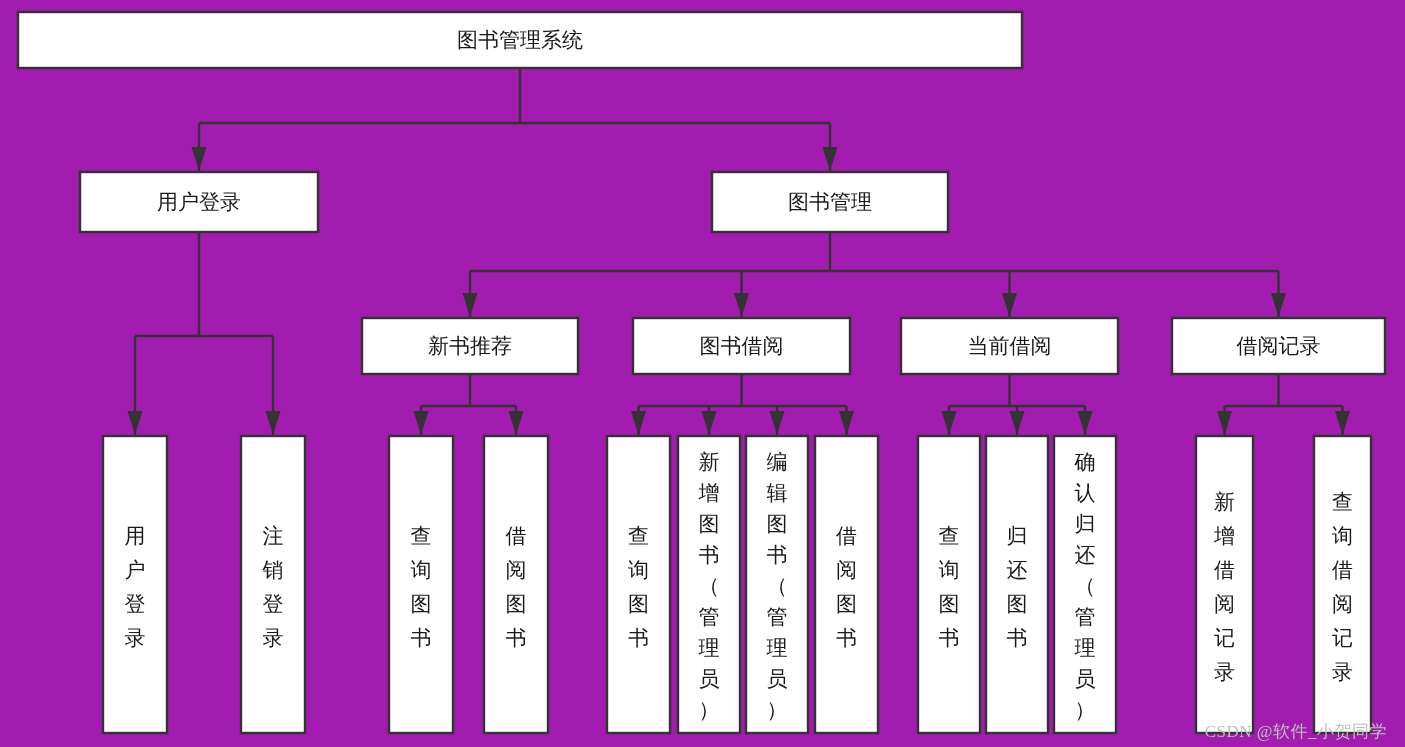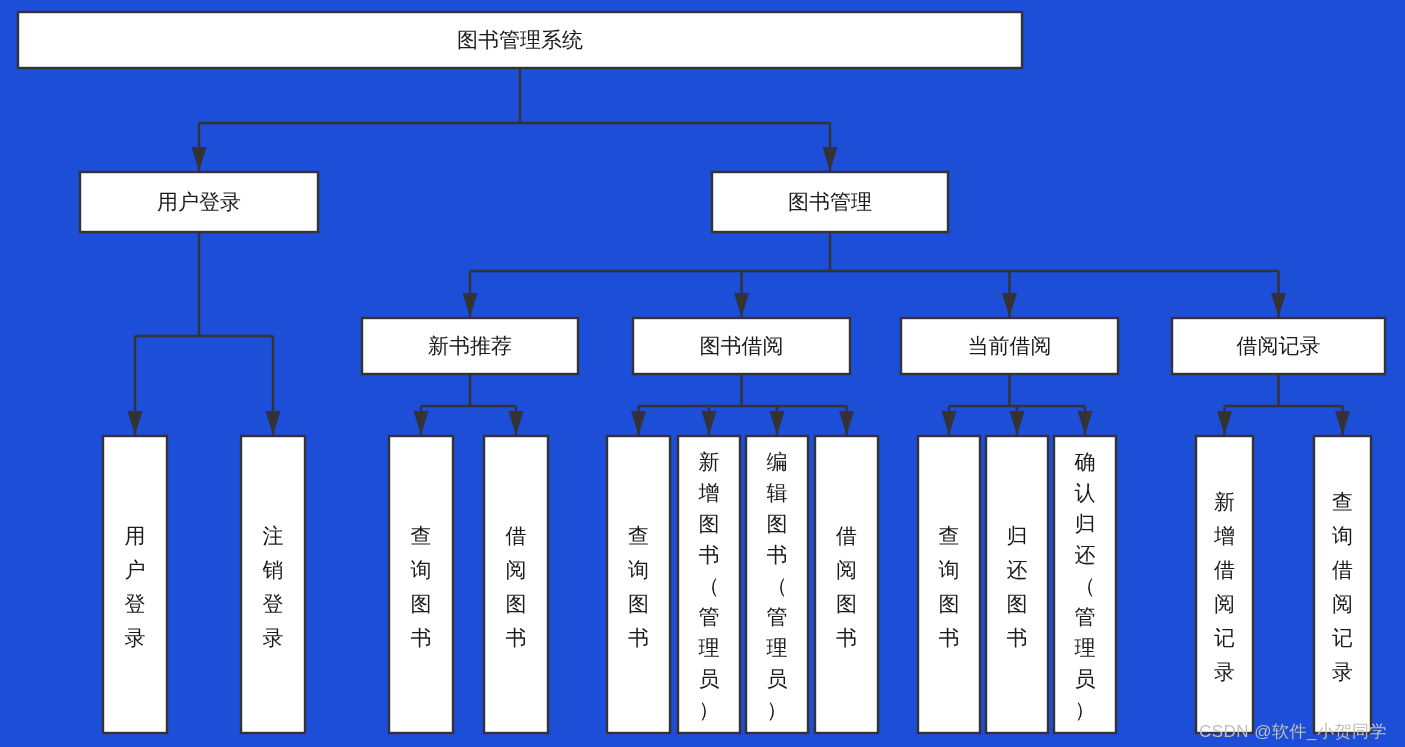--- a/index.html
+++ b/index.html
@@ -10,21 +10,21 @@
   body {
     width: 1405px;
     height: 747px;
     overflow: hidden;
     font-family: "DejaVu Sans", "Liberation Sans", sans-serif;
   }
   #diagram-root {
     position: relative;
     width: 1405px;
     height: 747px;
-    background: #1d4ed8;
+    background: #a21caf;
   }
   svg#tree-svg {
     position: absolute;
     left: 0;
     top: 0;
     width: 1405px;
     height: 747px;
     display: block;
   }
   .node-box {
@@ -52,21 +52,21 @@
   .node-label-v {
     font-family: "DejaVu Sans", "Liberation Sans", sans-serif;
     font-size: 21px;
     fill: #1a1a1a;
     text-anchor: middle;
   }
   .watermark {
     position: absolute;
     right: 18px;
     bottom: 4px;
-    font-family: Liberation Sans, sans-serif;
+    font-family: Liberation Serif, serif;
     font-size: 17px;
     color: #bfbfbf;
     letter-spacing: 0.5px;
     white-space: nowrap;
     user-select: none;
   }
 </style>
 </head>
 <body>
 

